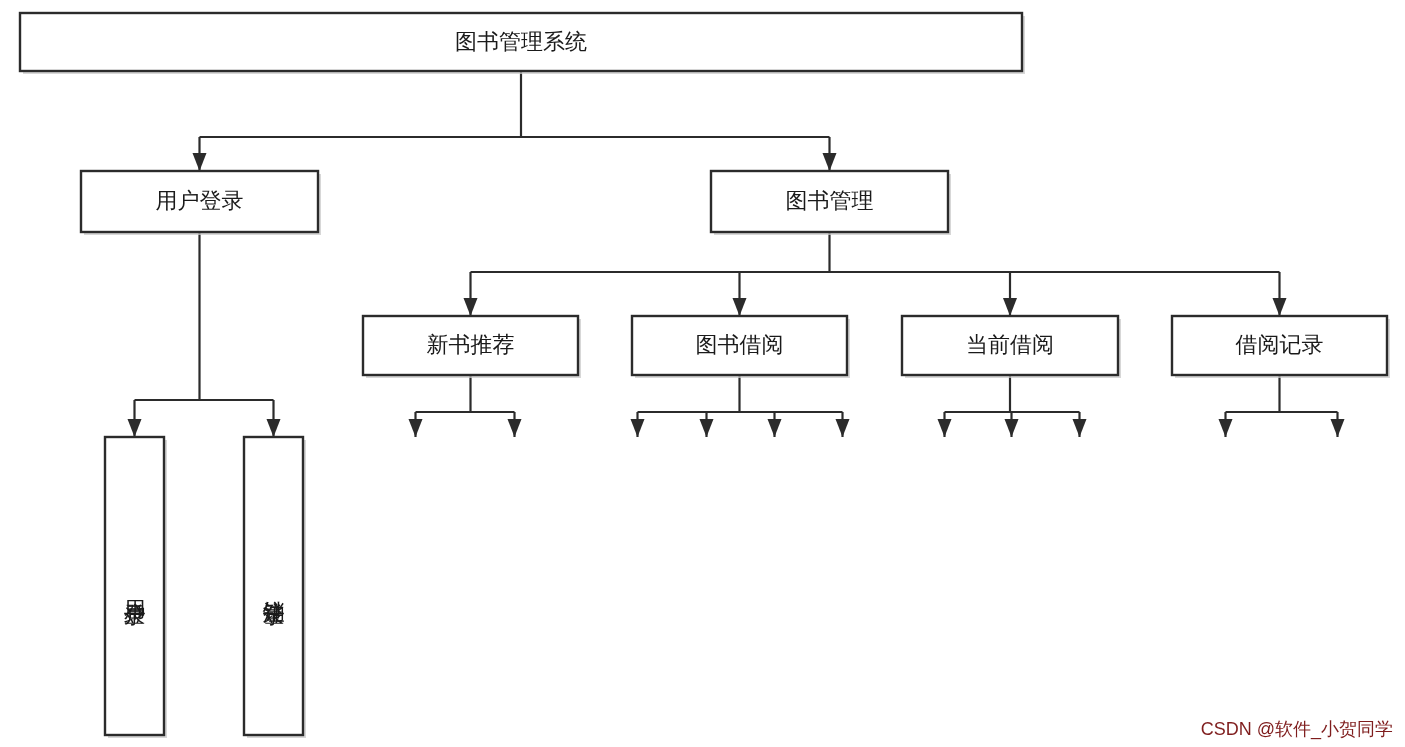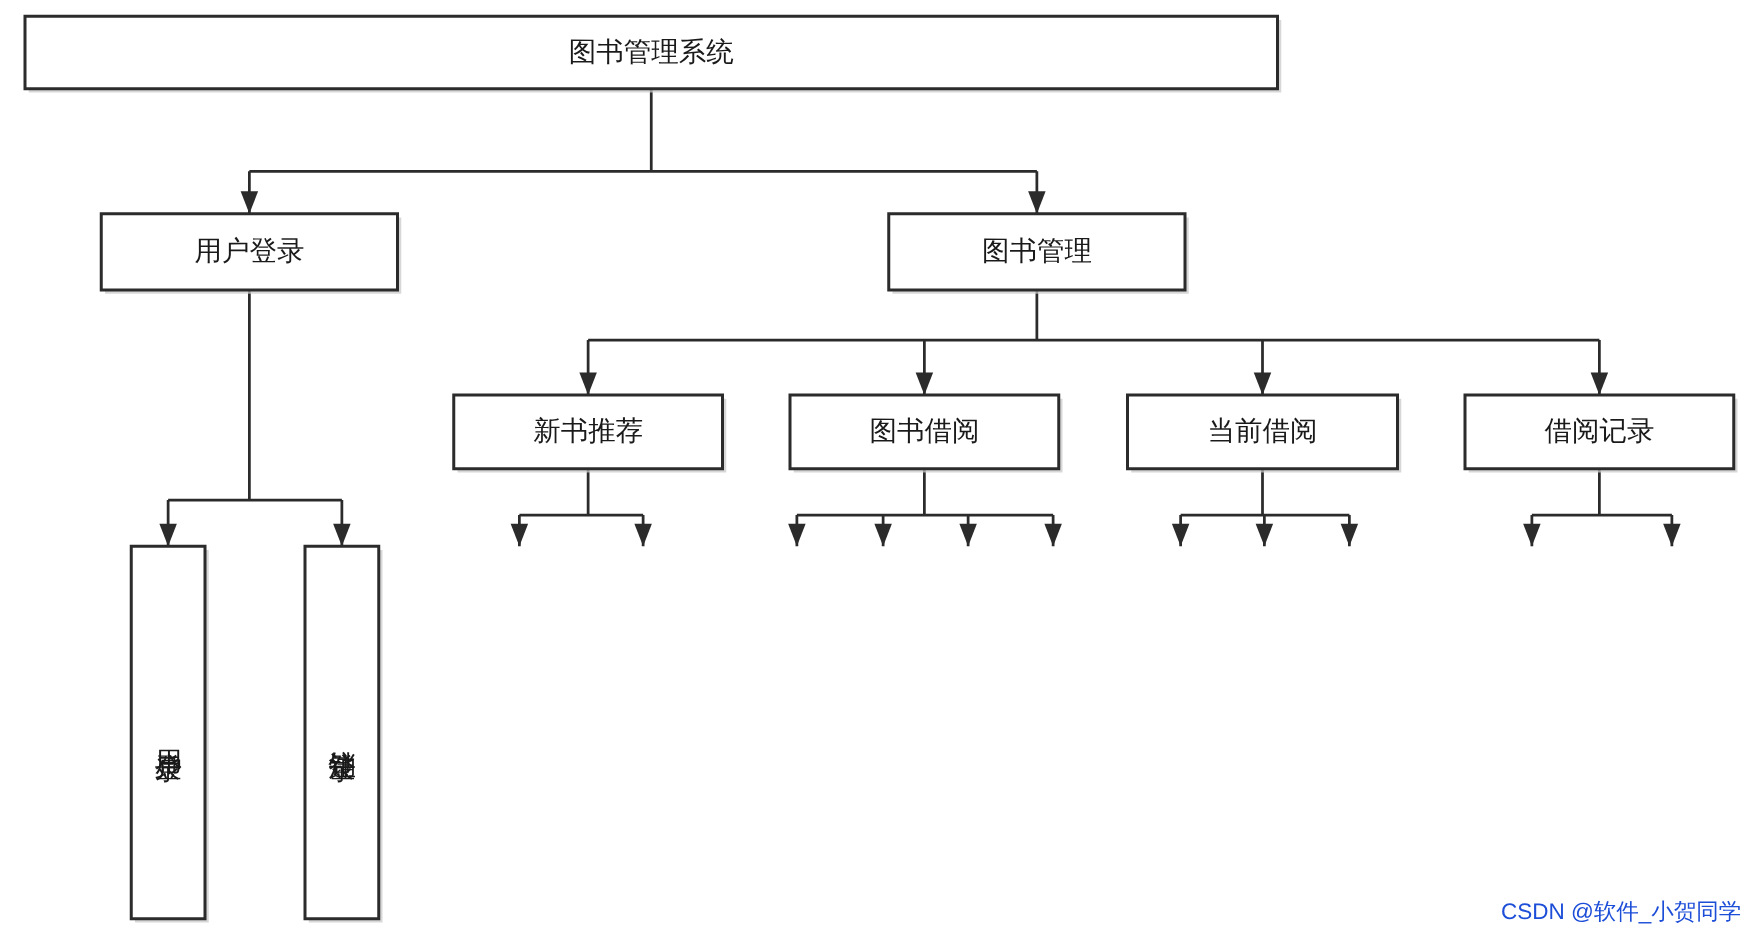--- a/index.html
+++ b/index.html
@@ -70,21 +70,21 @@
     letter-spacing: 2px;
     white-space: nowrap;
     text-align: center;
   }
   .watermark {
     position: absolute;
     right: 12px;
     bottom: 6px;
     font-family: "Liberation Sans", "DejaVu Sans", sans-serif;
     font-size: 18px;
-    color: #1d4ed8;
+    color: #7f1d1d;
     white-space: nowrap;
     user-select: none;
   }
 </style>
 </head>
 <body>
 
 <div id="diagram-root">
 
   <svg id="tree-svg" viewBox="0 0 1405 747" xmlns="http://www.w3.org/2000/svg">

